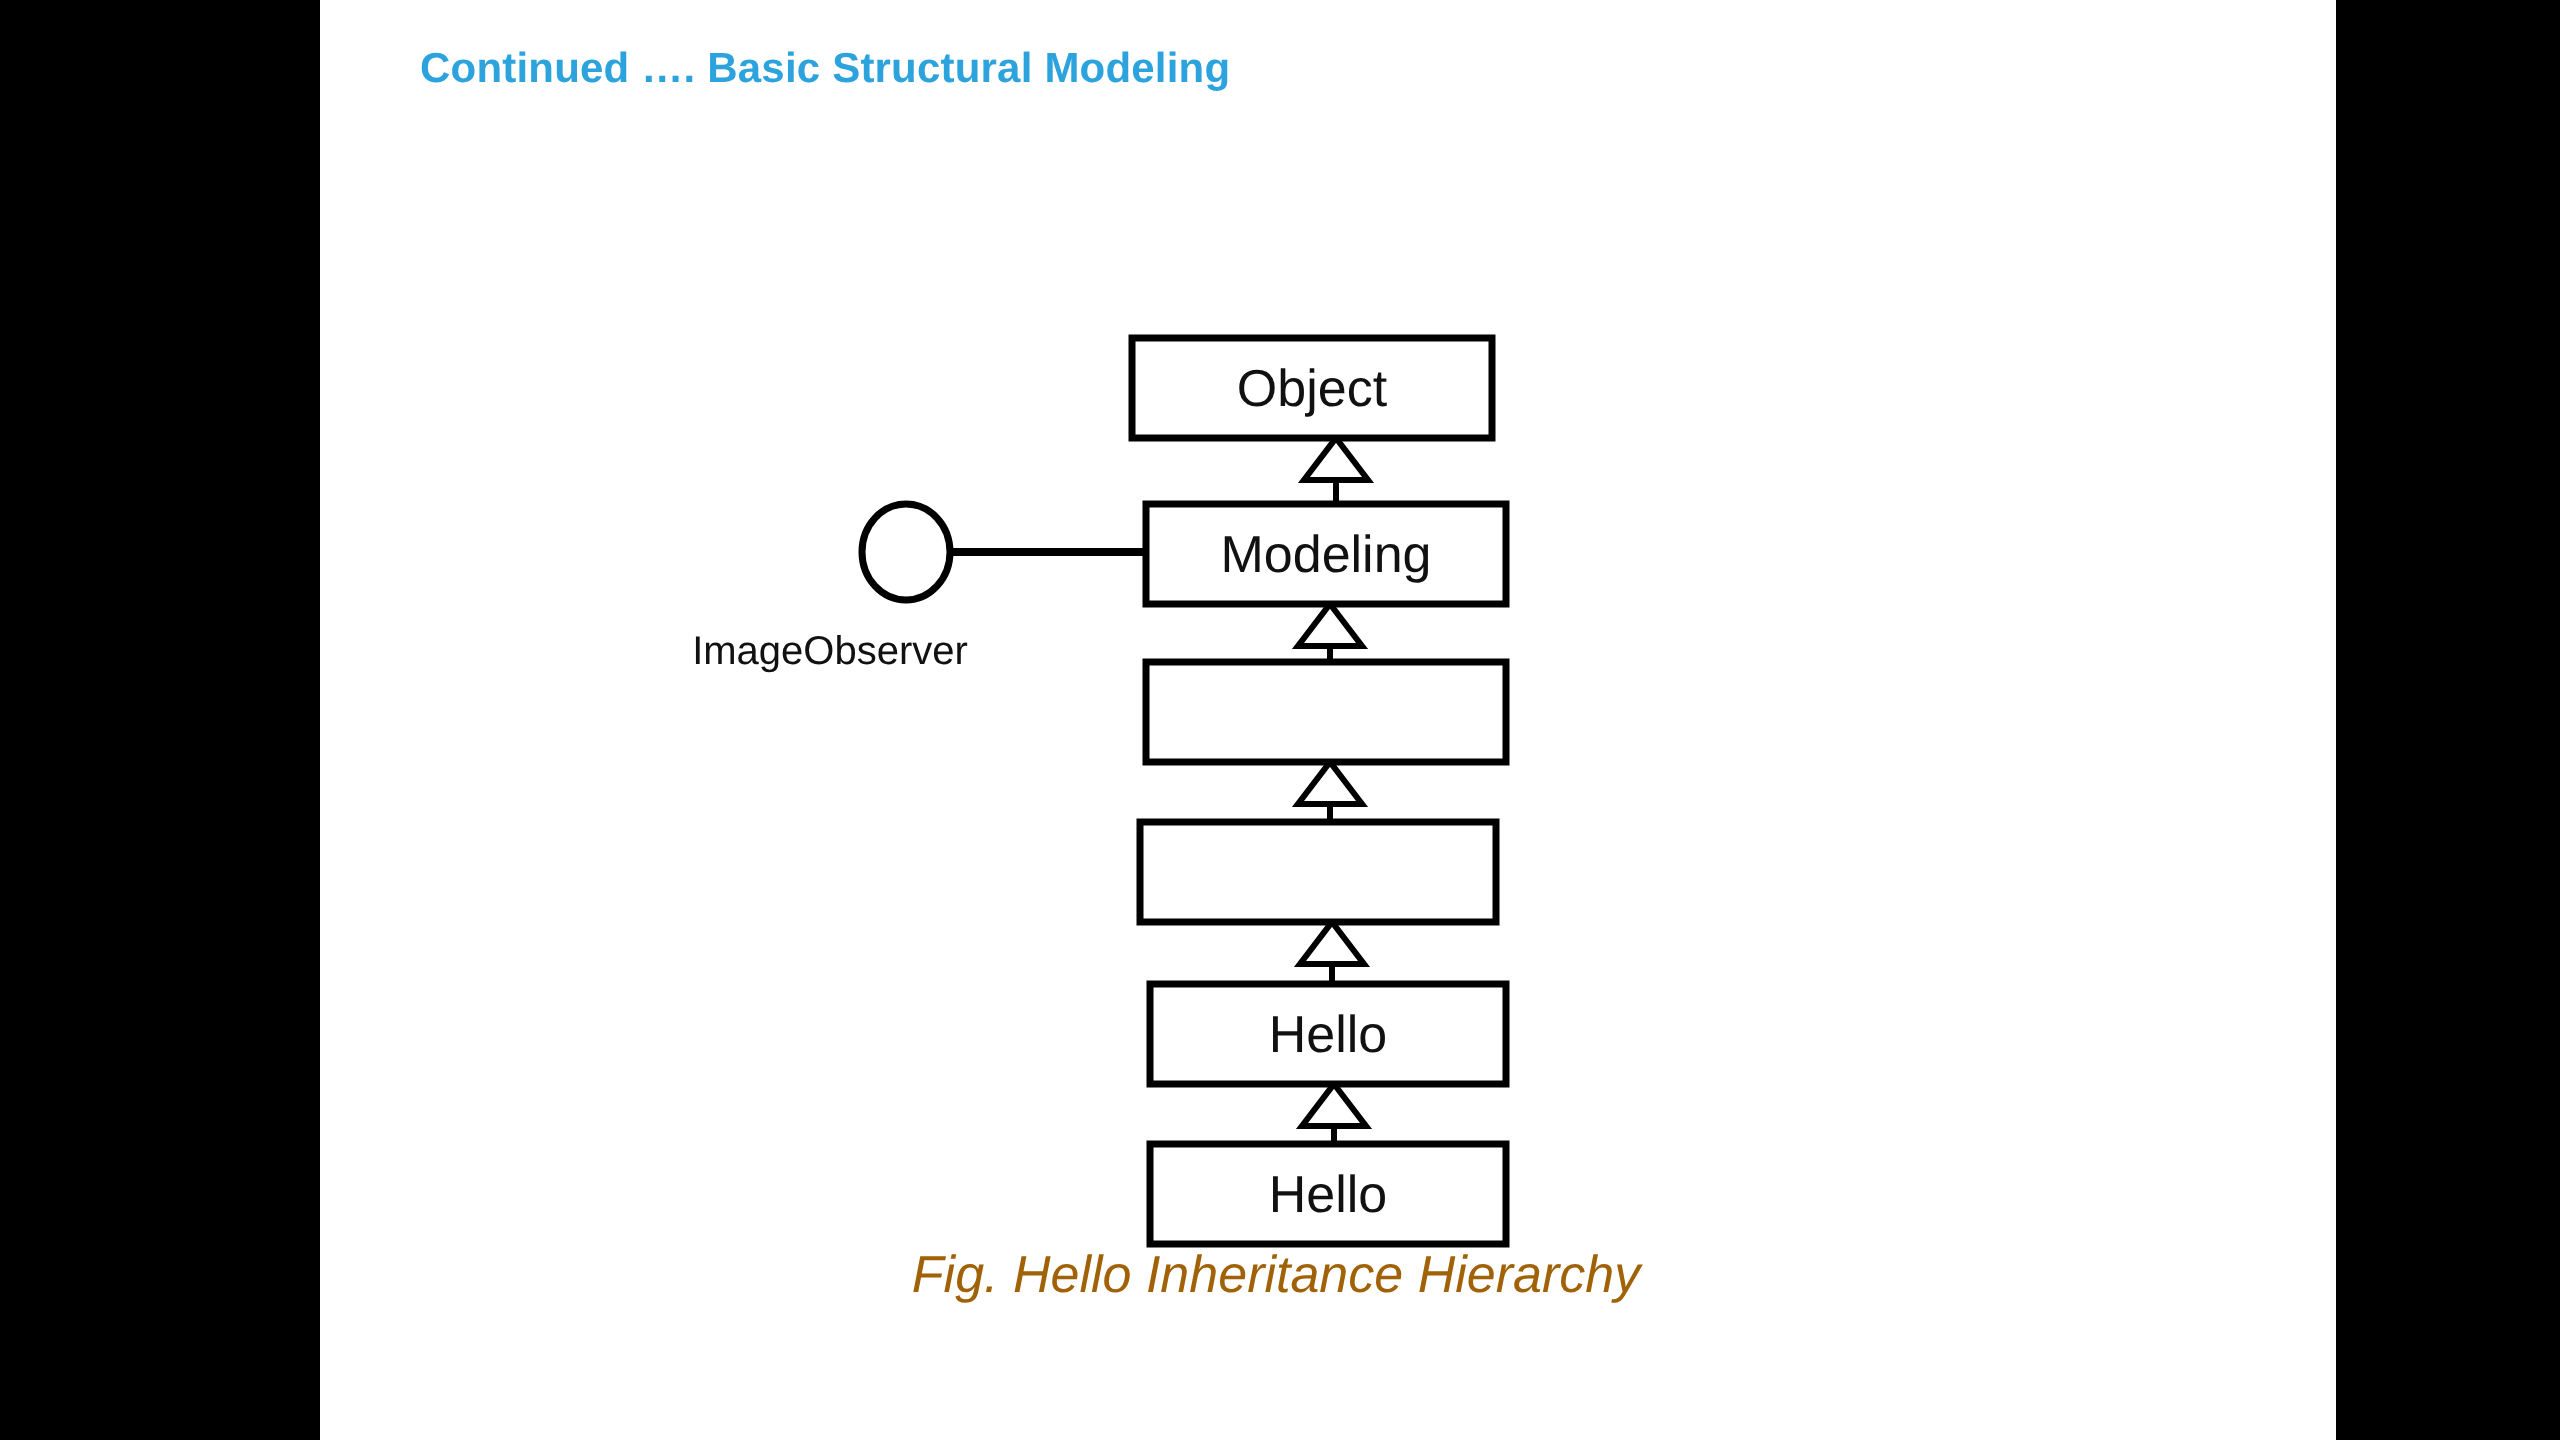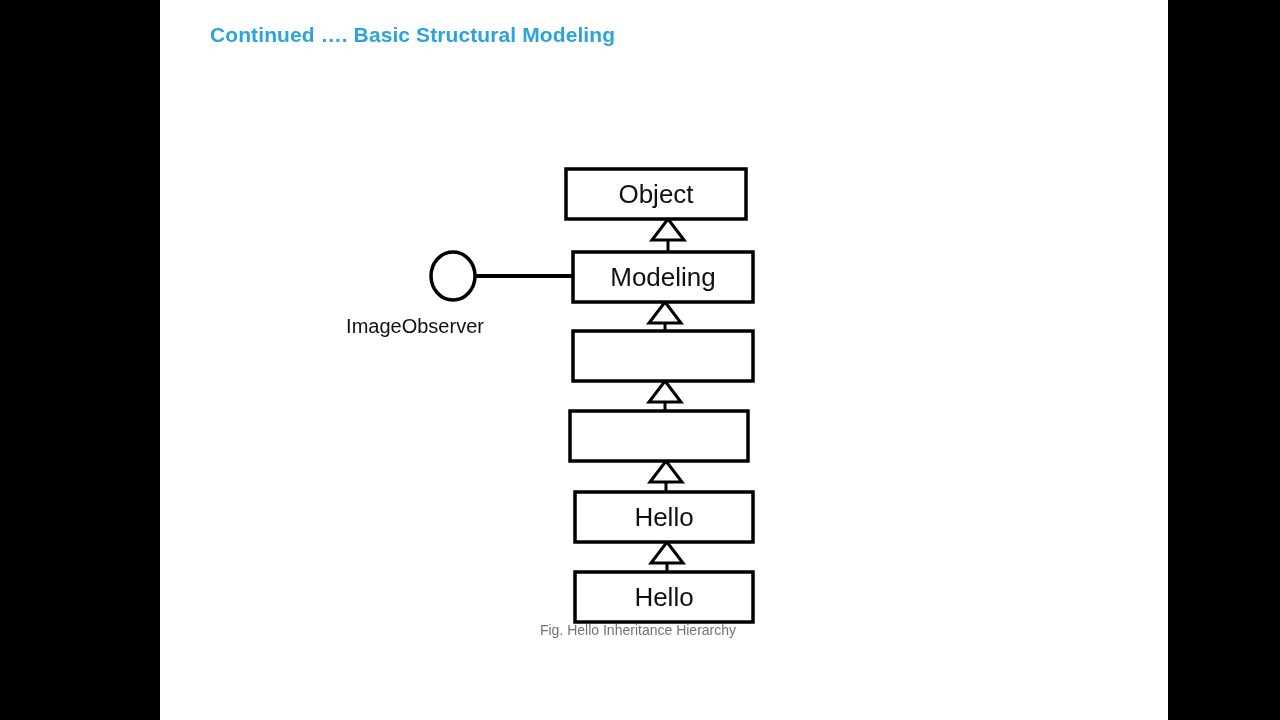--- a/index.html
+++ b/index.html
@@ -84,22 +84,23 @@
     color: #111111;
     white-space: nowrap;
   }
 
   #figure-caption {
     position: absolute;
     left: 148px;
     top: 622px;
     width: 660px;
     text-align: center;
-    font-size: 14px;
-    color: #737373;
+    font-size: 26px;
+    font-style: italic;
+    color: #a16207;
     white-space: nowrap;
   }
 </style>
 </head>
 <body>
 
 <div id="screen">
 
   <div class="bar left"></div>
   <div class="bar right"></div>

